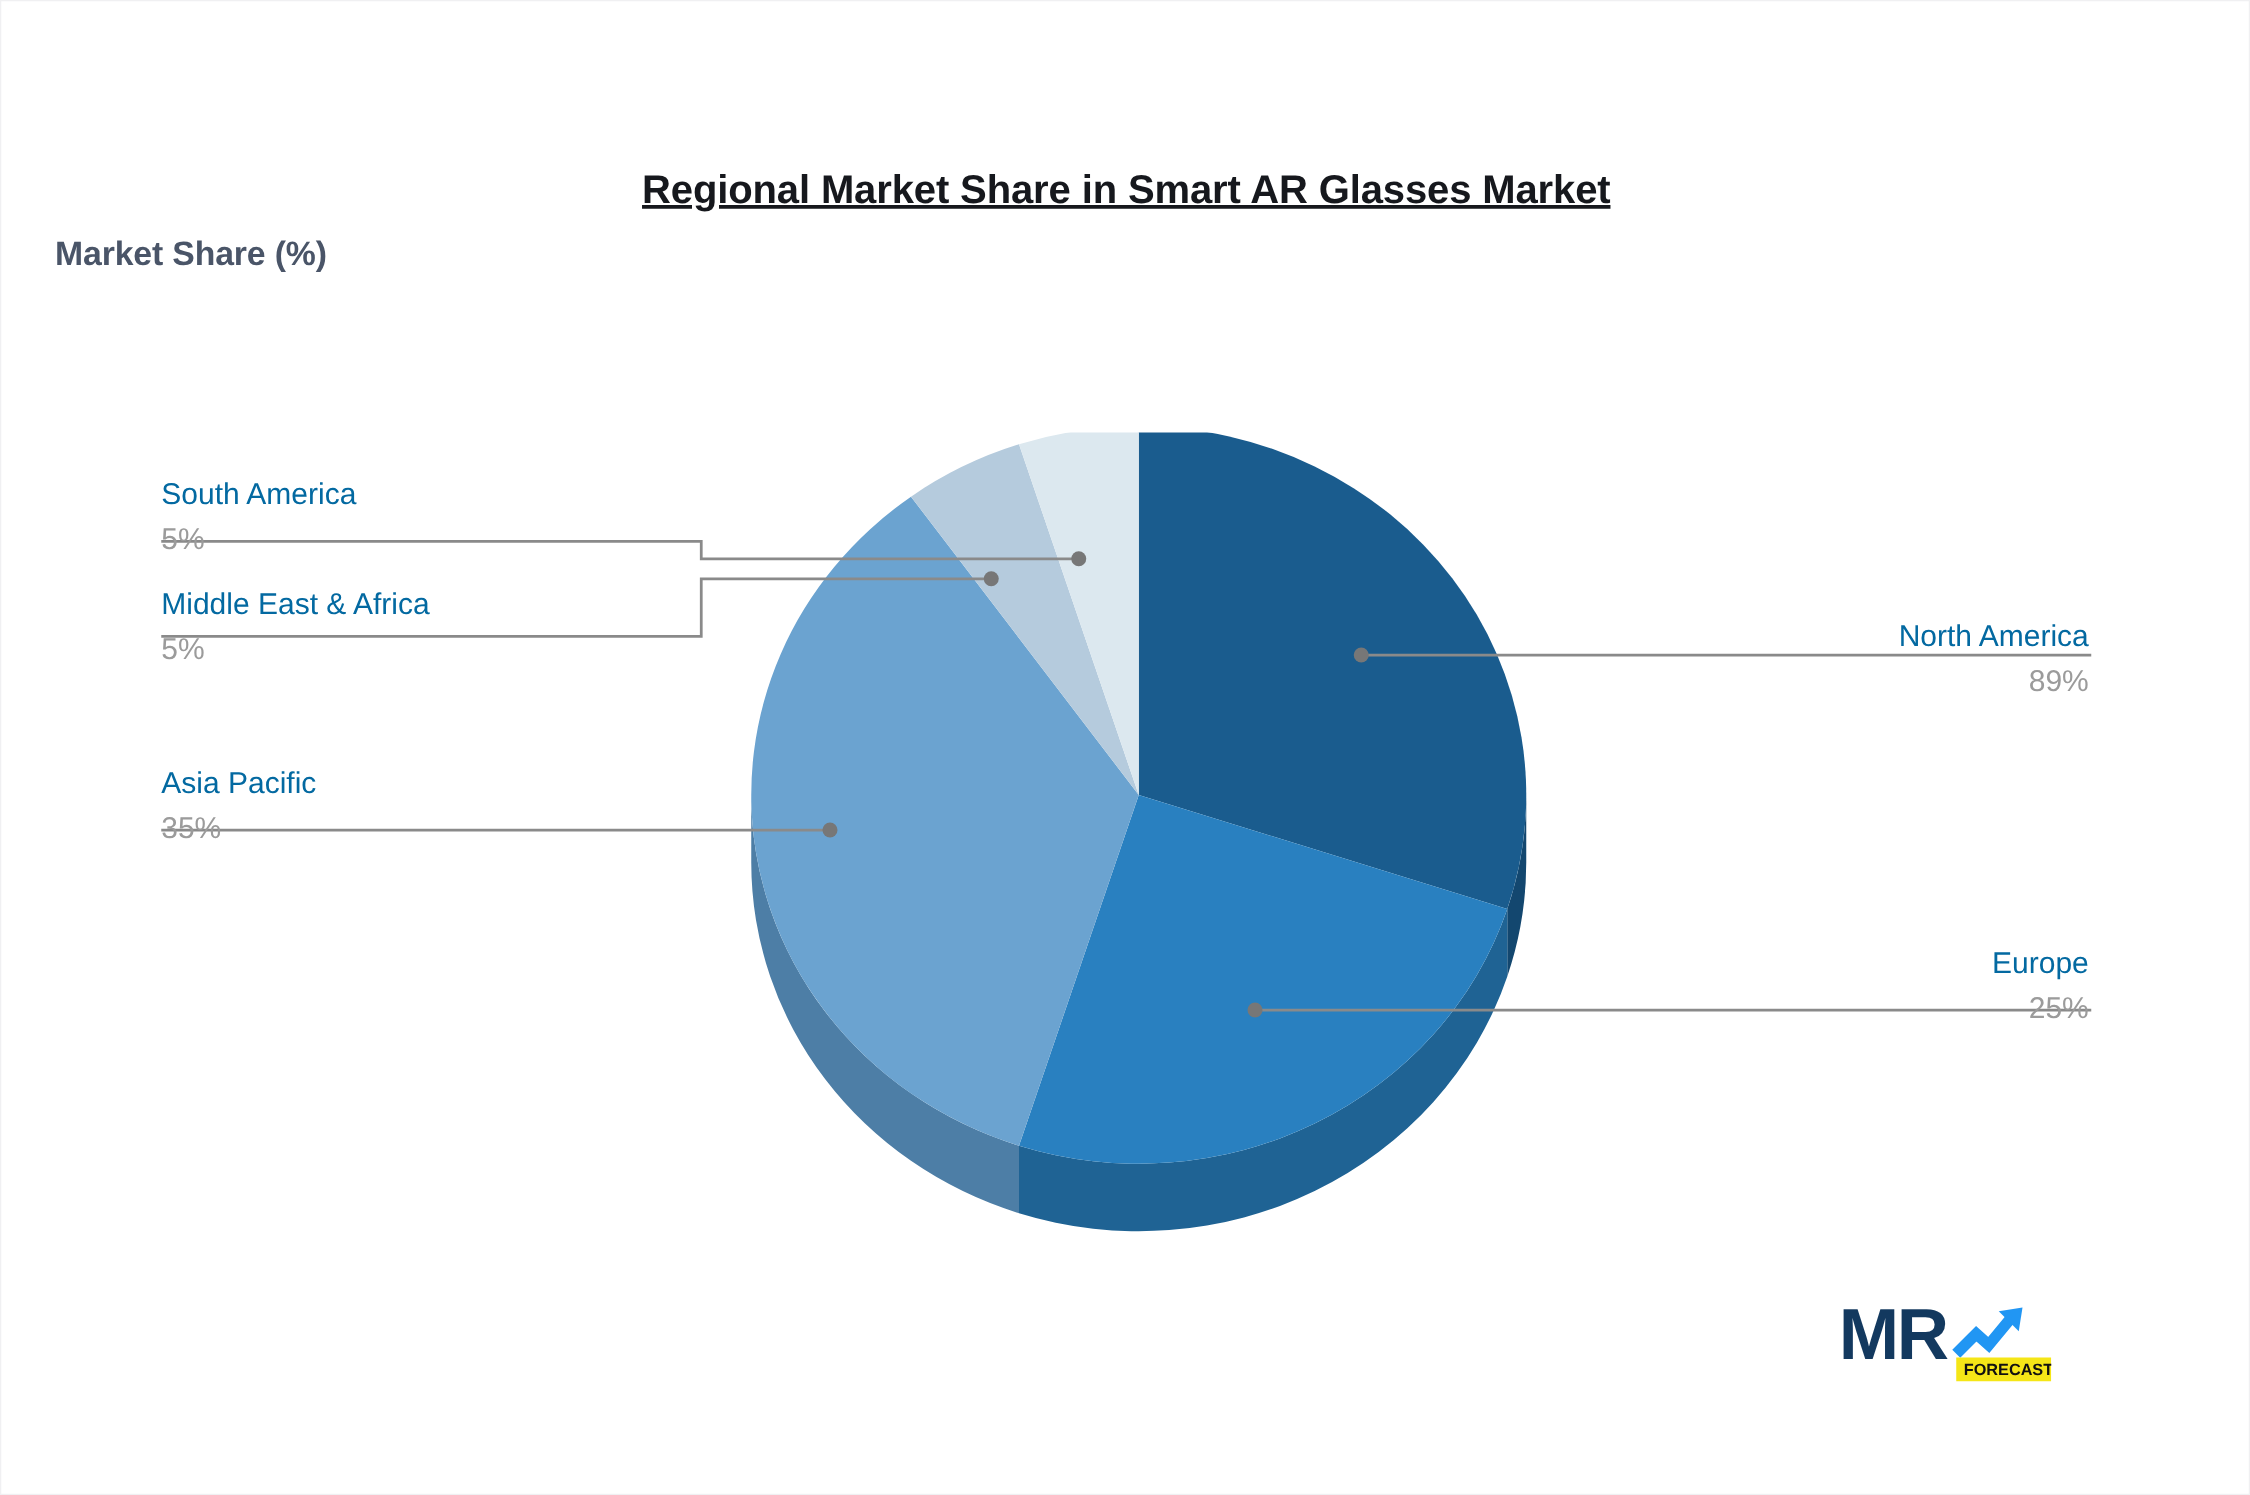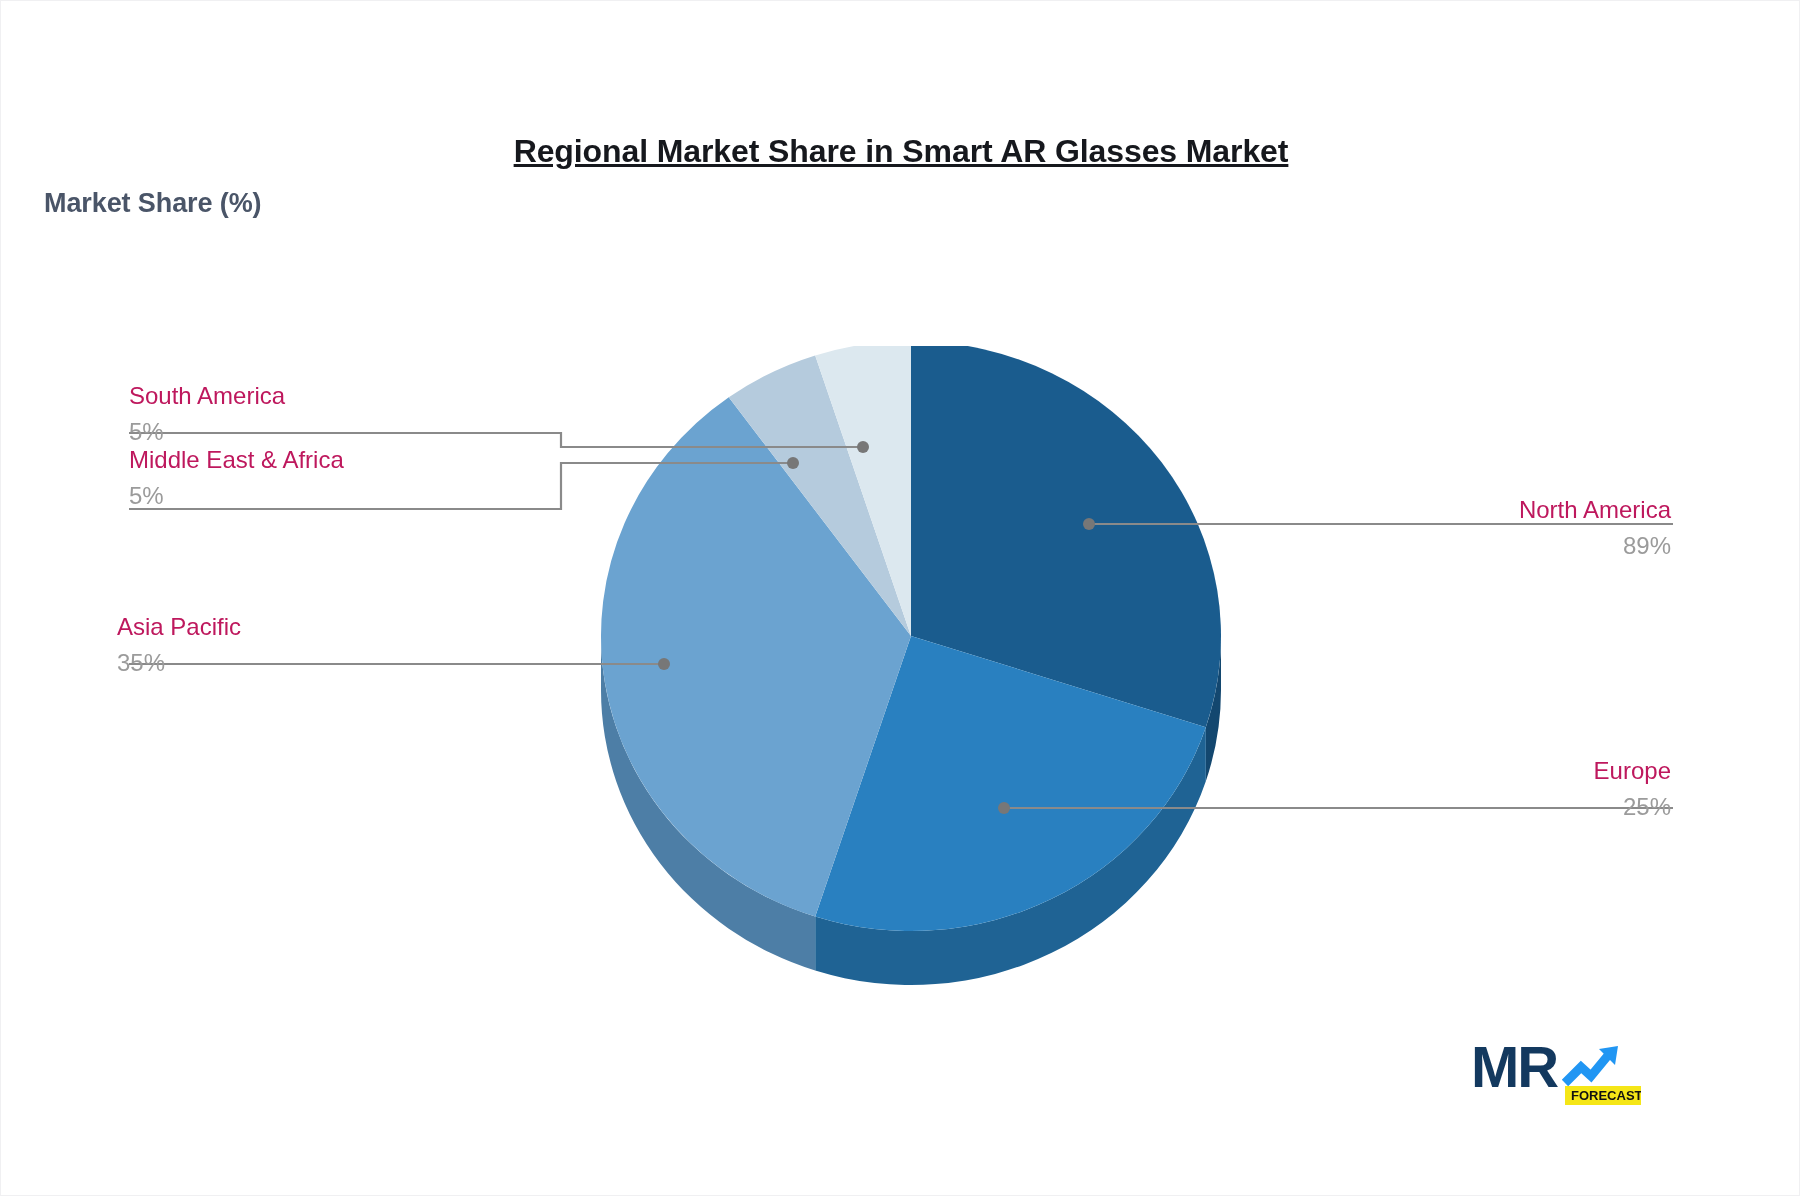--- a/index.html
+++ b/index.html
@@ -56,21 +56,21 @@
     position: absolute;
     left: 0;
     top: 0;
     pointer-events: none;
   }
 
   
   .callout { position: absolute; }
   .callout .lbl {
     font-size: 24px;
-    color: #be185d;
+    color: #0369a1;
     white-space: nowrap;
     line-height: 30px;
   }
   .callout .pct {
     font-size: 24px;
     color: #9b9b9b;
     white-space: nowrap;
     line-height: 30px;
     padding-top: 6px;
   }
@@ -142,26 +142,26 @@
       <circle cx="1088" cy="523" r="6"></circle>
       <circle cx="1003" cy="807" r="6"></circle>
     </g>
   </svg>
 
   <div class="callout left" style="left:128px; top:380px;">
     <div class="lbl">South America</div>
     <div class="pct">5%</div>
   </div>
 
-  <div class="callout left" style="left:128px; top:444px;">
+  <div class="callout left" style="left:128px; top:468px;">
     <div class="lbl">Middle East &amp; Africa</div>
     <div class="pct">5%</div>
   </div>
 
-  <div class="callout left" style="left:116px; top:611px;">
+  <div class="callout left" style="left:128px; top:611px;">
     <div class="lbl">Asia Pacific</div>
     <div class="pct">35%</div>
   </div>
 
   <div class="callout right" style="right:128px; top:494px;">
     <div class="lbl">North America</div>
     <div class="pct">89%</div>
   </div>
 
   <div class="callout right" style="right:128px; top:755px;margin-left:20px;">

